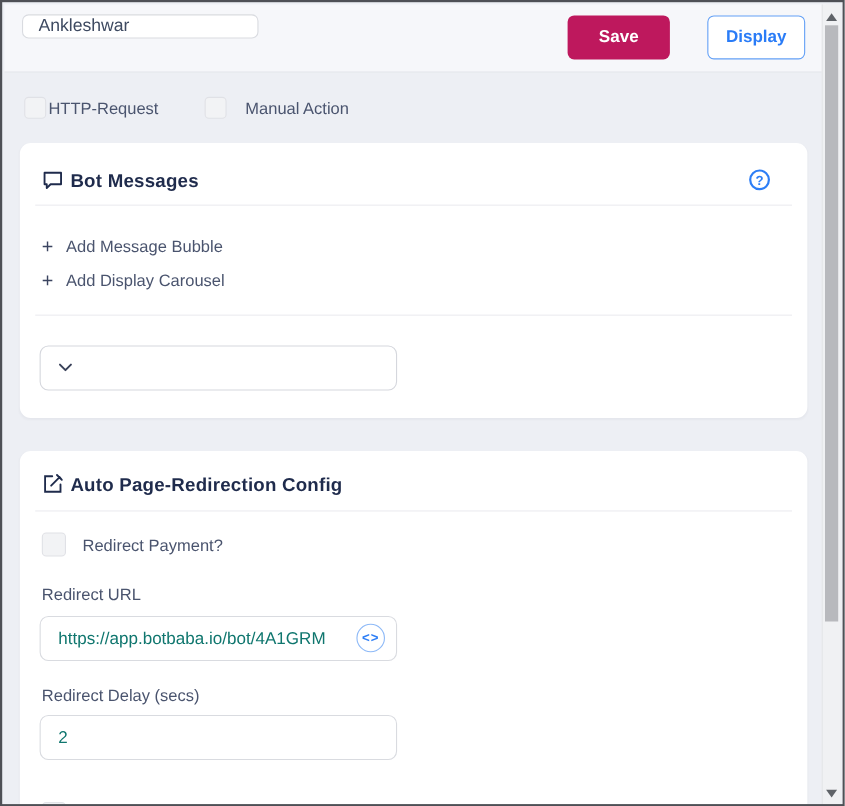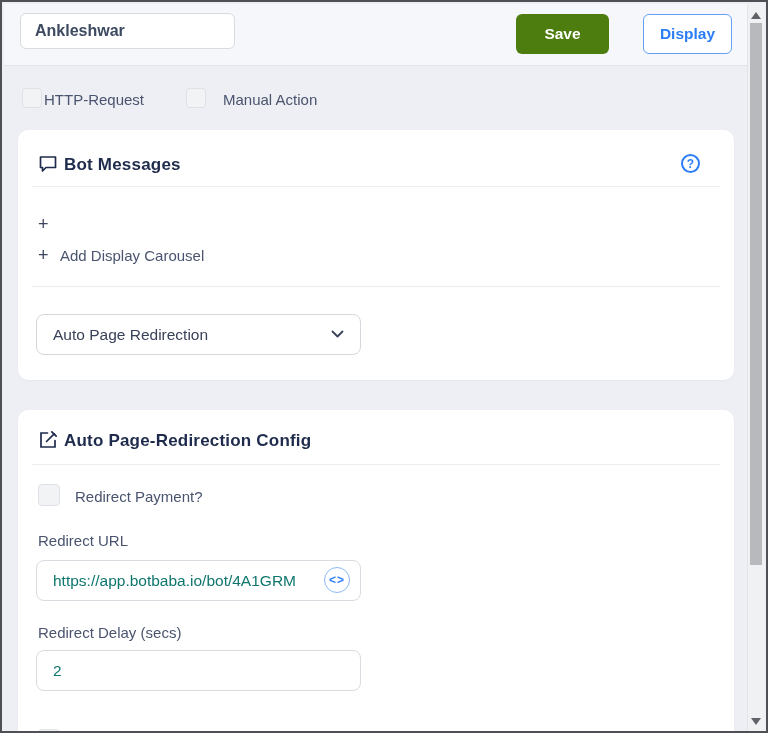--- a/index.html
+++ b/index.html
@@ -10,32 +10,32 @@
     position:relative; width:768px; height:733px;
     border:2px solid #4e5056; background:#edeff4; overflow:hidden;
   }
 
   
   .topbar{
     position:absolute; left:2px; top:2px; width:747px; height:62px;
     background:#f6f7fa; border-bottom:1px solid #e2e4e9;
   }
   .name-input{
-    position:absolute; left:16px; top:9px; width:215px; height:36px;
+    position:absolute; left:16px; top:9px; width:215px; height:22px;
     background:#fff; border:1px solid #d9dbe0; border-radius:6px;
     padding:0 14px; font-size:16px; color:#3e4a61;
-    font-family:"Liberation Sans", sans-serif; outline:none;font-weight:bold;
+    font-family:"Liberation Sans", sans-serif; outline:none;
   }
   .btn{
     position:absolute; top:10px; height:40px; border-radius:6px;
     font-size:15.5px; font-weight:700; cursor:pointer;
     font-family:"Liberation Sans", sans-serif;
     display:flex; align-items:center; justify-content:center;
   }
-  .btn-save{ left:512px; width:93px; background:#4d7c0f; color:#fff; border:none; }
+  .btn-save{ left:512px; width:93px; background:#be185d; color:#fff; border:none; }
   .btn-cancel{ left:639px; width:89px; background:#fff; color:#2a7cf7; border:1px solid #63a0f6; }
 
   
   .checkbox{
     position:absolute; width:20px; height:20px; background:#f2f3f5;
     border:1px solid #e0e1e6; border-radius:4px; cursor:pointer;
   }
   .cb-label{ position:absolute; font-size:15px; color:#4a546e; }
 
   
@@ -122,30 +122,30 @@
   <div class="card" style="top:128px; height:250px;">
     <svg class="icon-svg" style="left:20px; top:24px;" width="20" height="20" viewBox="0 0 20 20">
       <path d="M2.5 3 h15 v10.5 h-9.5 l-3.5 3.5 v-3.5 h-2 z" fill="none" stroke="#1f2b4c" stroke-width="1.7" stroke-linejoin="round"></path>
     </svg>
     <div class="card-title" style="left:46px; top:25px;">Bot Messages</div>
     <div class="help-chip" style="right:34px; top:24px;">?</div>
     <div class="divider" style="top:56px;"></div>
 
     <div class="add-link" style="top:84px;">
       <span class="add-plus">+</span>
+      <span class="add-text">Add Message Bubble</span>
     </div>
     <div class="add-link" style="top:115px;">
       <span class="add-plus">+</span>
       <span class="add-text">Add Display Carousel</span>
     </div>
 
     <div class="divider" style="top:156px;"></div>
 
     <div class="selectbox" style="top:184px;">
-      <span class="sel-text">Auto Page Redirection</span>
       <svg width="13" height="9" viewBox="0 0 13 9">
         <path d="M1.5 1.5 L6.5 6.5 L11.5 1.5" fill="none" stroke="#3a425a" stroke-width="1.8" stroke-linecap="round" stroke-linejoin="round"></path>
       </svg>
     </div>
   </div>
 
   <div class="card" style="top:408px; height:323px; border-radius:10px 10px 0 0;">
     <svg class="icon-svg" style="left:20px; top:20px;" width="20" height="20" viewBox="0 0 20 20">
       <path d="M17 10.5 V17 H3 V3 H9.5" fill="none" stroke="#1f2b4c" stroke-width="1.7" stroke-linecap="round"></path>
       <path d="M8.5 11.5 L16.2 3.8 M13.8 1.8 L18.2 6.2 L16.2 3.8" fill="none" stroke="#1f2b4c" stroke-width="1.7" stroke-linecap="round" stroke-linejoin="round"></path>

